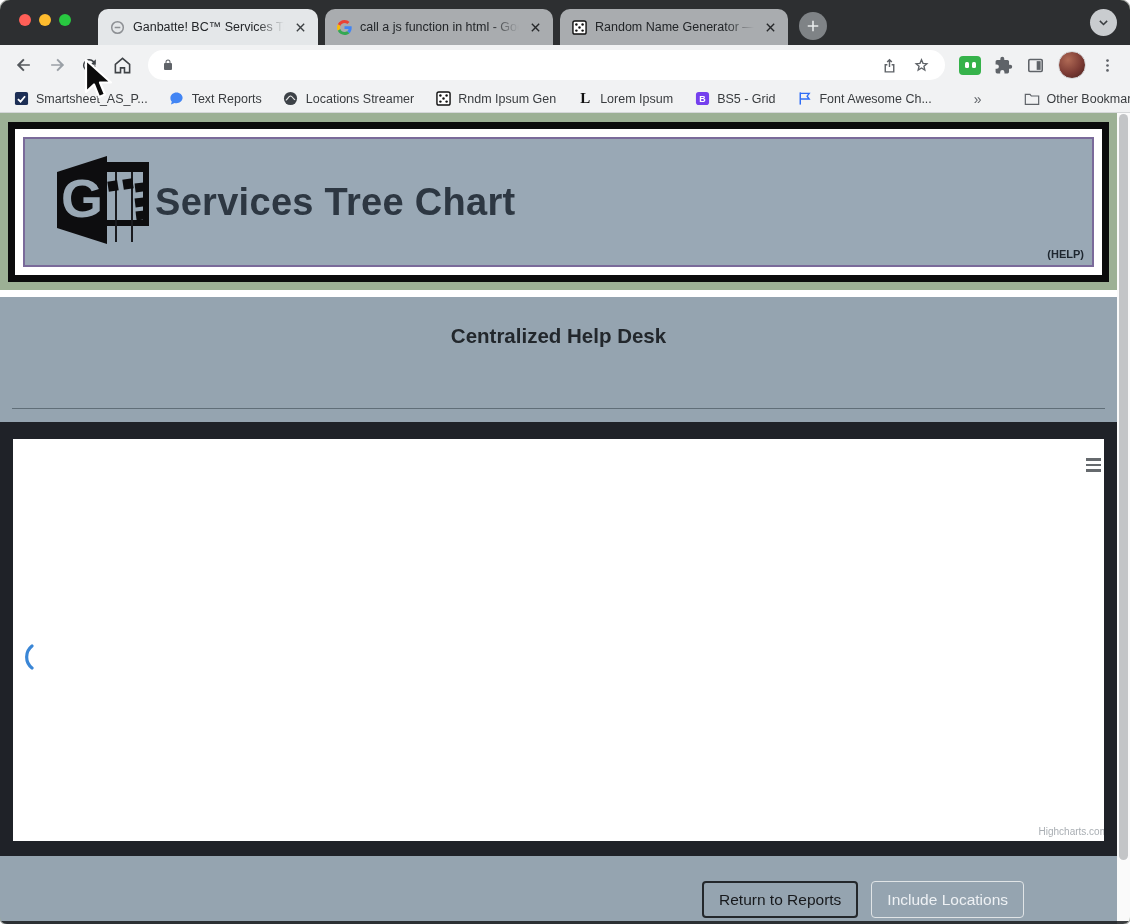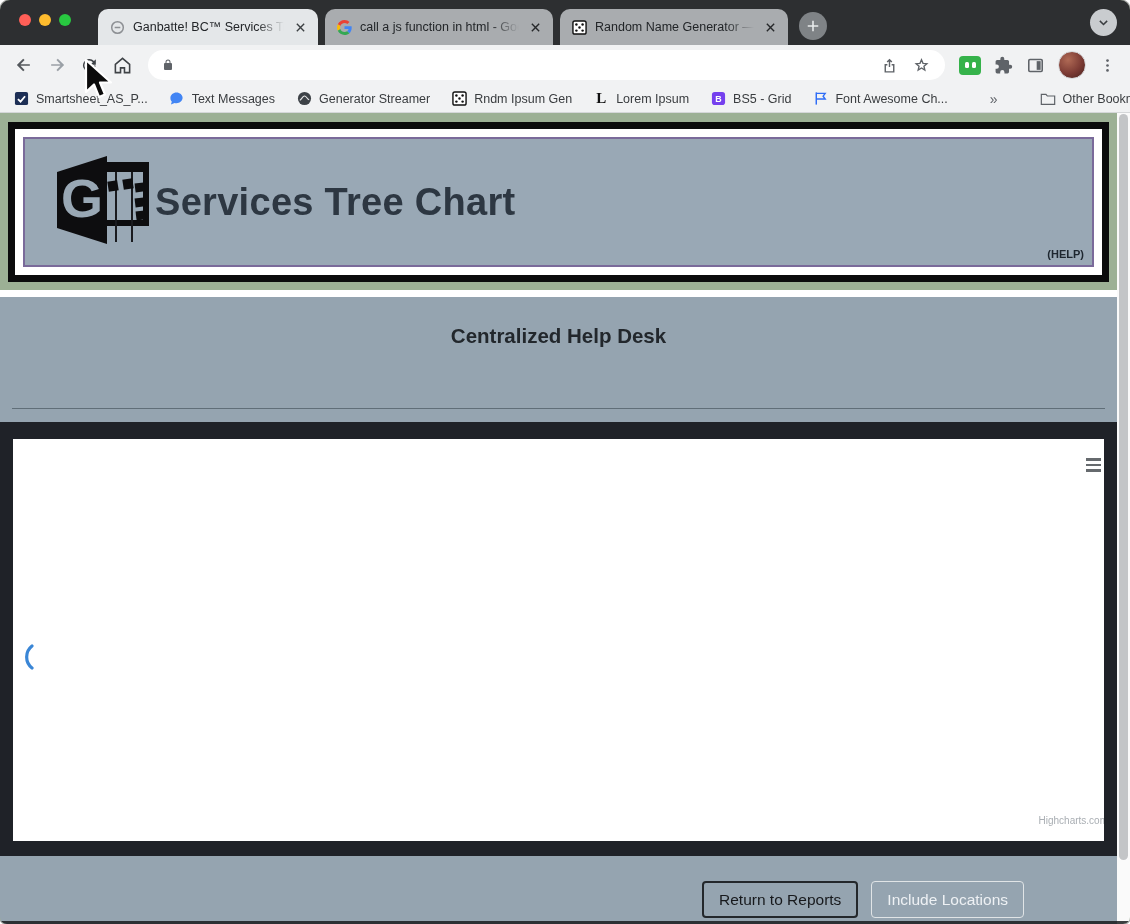--- a/index.html
+++ b/index.html
@@ -58,21 +58,21 @@
 
   .helpdesk{background:#95a4b0;height:125px;position:relative;text-align:center;}
   .helpdesk-title{margin:0;padding-top:27px;font-size:20.5px;color:#22272c;font-weight:bold;}
   .helpdesk-rule{position:absolute;left:12px;right:12px;bottom:13px;border-top:1px solid rgba(30,44,54,.45);}
 
   .chart-frame{background:#1f2228;padding:17px 13px 15px;}
   .chart-area{background:#ffffff;height:402px;position:relative;overflow:hidden;}
   .hc-menu{position:absolute;top:19px;right:3px;width:15px;cursor:pointer;}
   .hc-menu div{height:2.5px;background:#666a6e;margin-bottom:3px;}
   .spinner{position:absolute;left:7px;top:205px;}
-  .hc-credit{position:absolute;right:-4px;bottom:15px;font-size:10px;color:#a9aeb3;cursor:pointer;}
+  .hc-credit{position:absolute;right:-4px;bottom:4px;font-size:10px;color:#a9aeb3;cursor:pointer;}
 
   .footer{background:#95a4b0;height:87px;box-sizing:border-box;padding:25px 93px 0 0;display:flex;justify-content:flex-end;gap:13px;}
   .btn{height:37px;padding:0 15px;border-radius:4px;background:transparent;font-size:15.5px;font-family:inherit;cursor:pointer;}
   .btn-light{color:#eef1f4;border:1px solid #e0e4e6;}
   .btn-dark{color:#17191c;border:2px solid #23272b;}
 
   .cursor{position:absolute;left:82px;top:58px;z-index:99;pointer-events:none;}
   .bottom-edge{position:absolute;left:0;right:0;bottom:0;height:3px;background:#1a1c1e;opacity:.85;}
 </style>
 </head>
@@ -213,30 +213,30 @@
           </svg>
       </span>
       <span>Smartsheet_AS_P...</span>
     </span>
     <span class="bm">
       <span class="bm-ico">
         <svg width="15" height="15" viewBox="0 0 16 16">
             <path d="M8 1.5c3.6 0 6.5 2.6 6.5 5.8 0 3.2-2.9 5.8-6.5 5.8-.7 0-1.4-.1-2-.3L2 14.5l1-3C1.9 10.4 1.5 9 1.5 7.3 1.5 4.1 4.4 1.5 8 1.5z" fill="#4285f4"></path>
           </svg>
       </span>
-      <span>Text Messages</span>
+      <span>Text Reports</span>
     </span>
     <span class="bm">
       <span class="bm-ico">
         <svg width="15" height="15" viewBox="0 0 16 16">
             <circle cx="8" cy="8" r="7" fill="#3d4247"></circle>
             <path d="M3 10c2.2-1.2 3-5 5.2-4.6C10.4 5.8 11 9 13 9.4" fill="none" stroke="#e9e9e9" stroke-width="1.2"></path>
           </svg>
       </span>
-      <span>Generator Streamer</span>
+      <span>Locations Streamer</span>
     </span>
     <span class="bm">
       <span class="bm-ico">
         <svg width="15" height="15" viewBox="0 0 16 16">
             <rect x="1" y="1" width="14" height="14" rx="2" fill="#fff" stroke="#111" stroke-width="1.5"></rect>
             <circle cx="4.7" cy="4.7" r="1.3" fill="#111"></circle>
             <circle cx="11.3" cy="4.7" r="1.3" fill="#111"></circle>
             <circle cx="8" cy="8" r="1.3" fill="#111"></circle>
             <circle cx="4.7" cy="11.3" r="1.3" fill="#111"></circle>
             <circle cx="11.3" cy="11.3" r="1.3" fill="#111"></circle>

